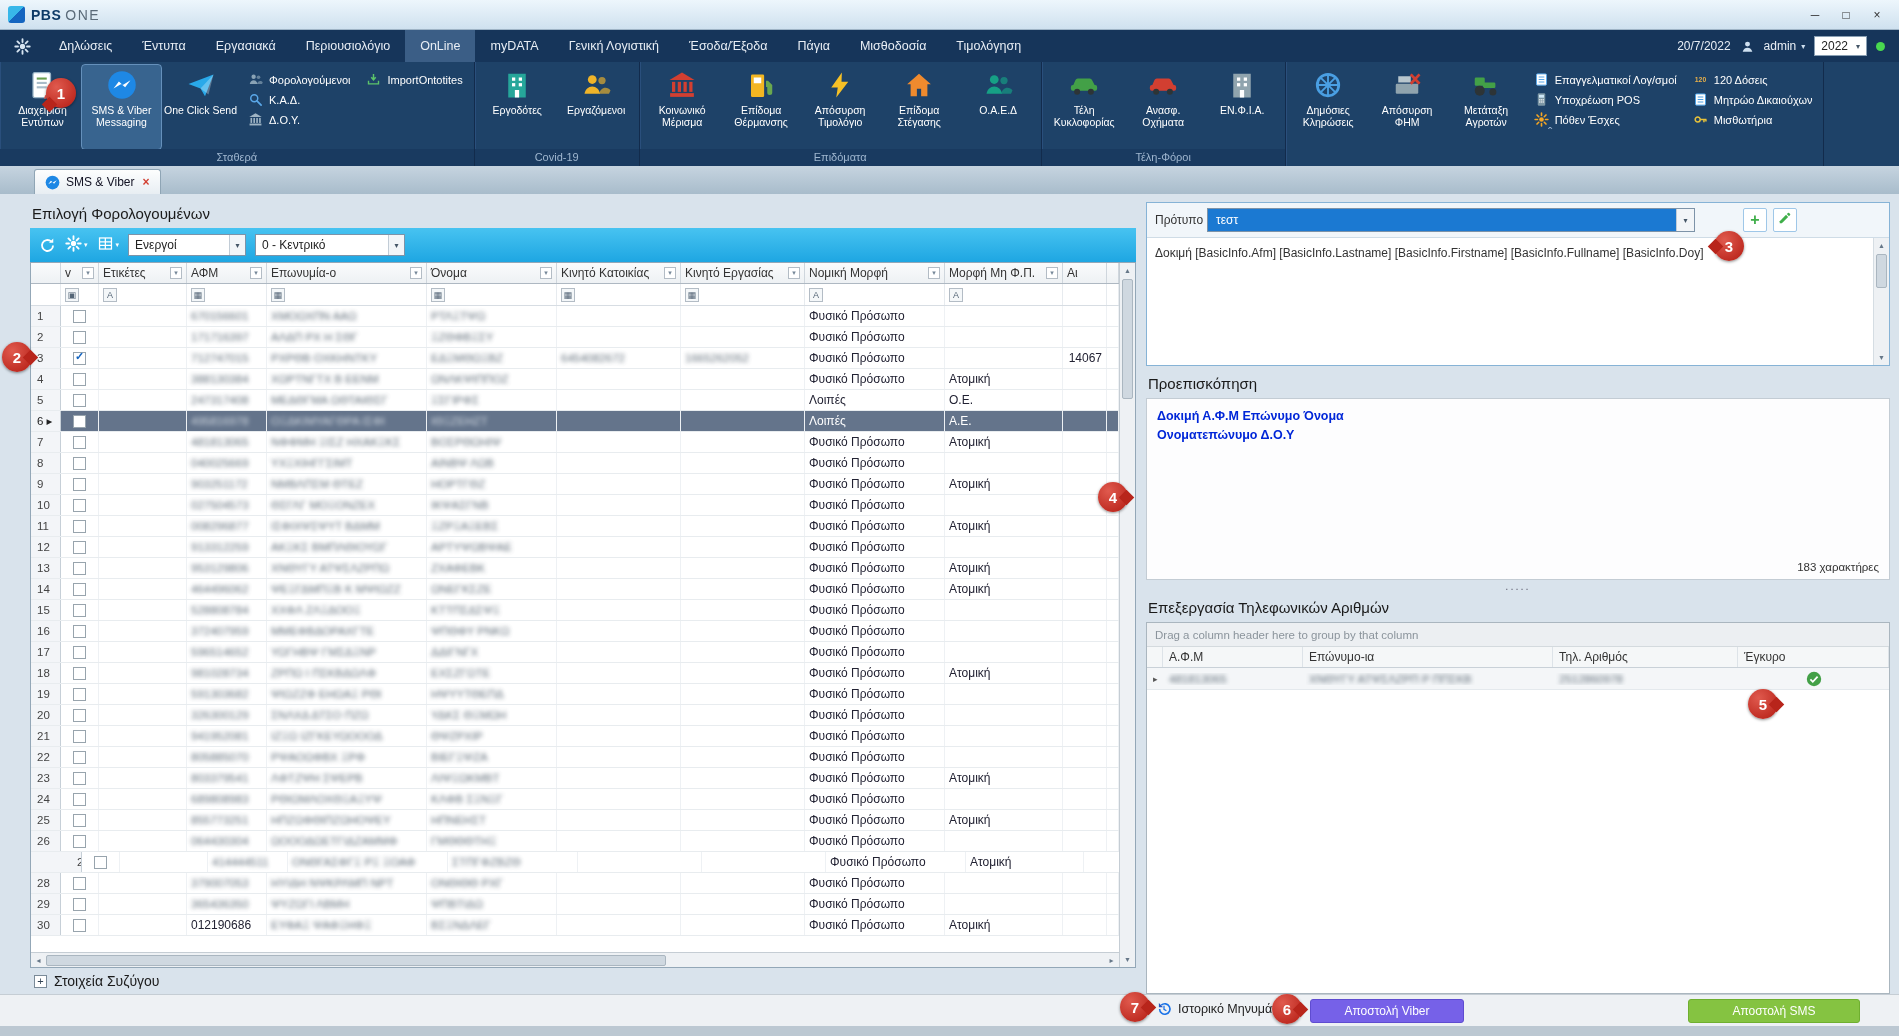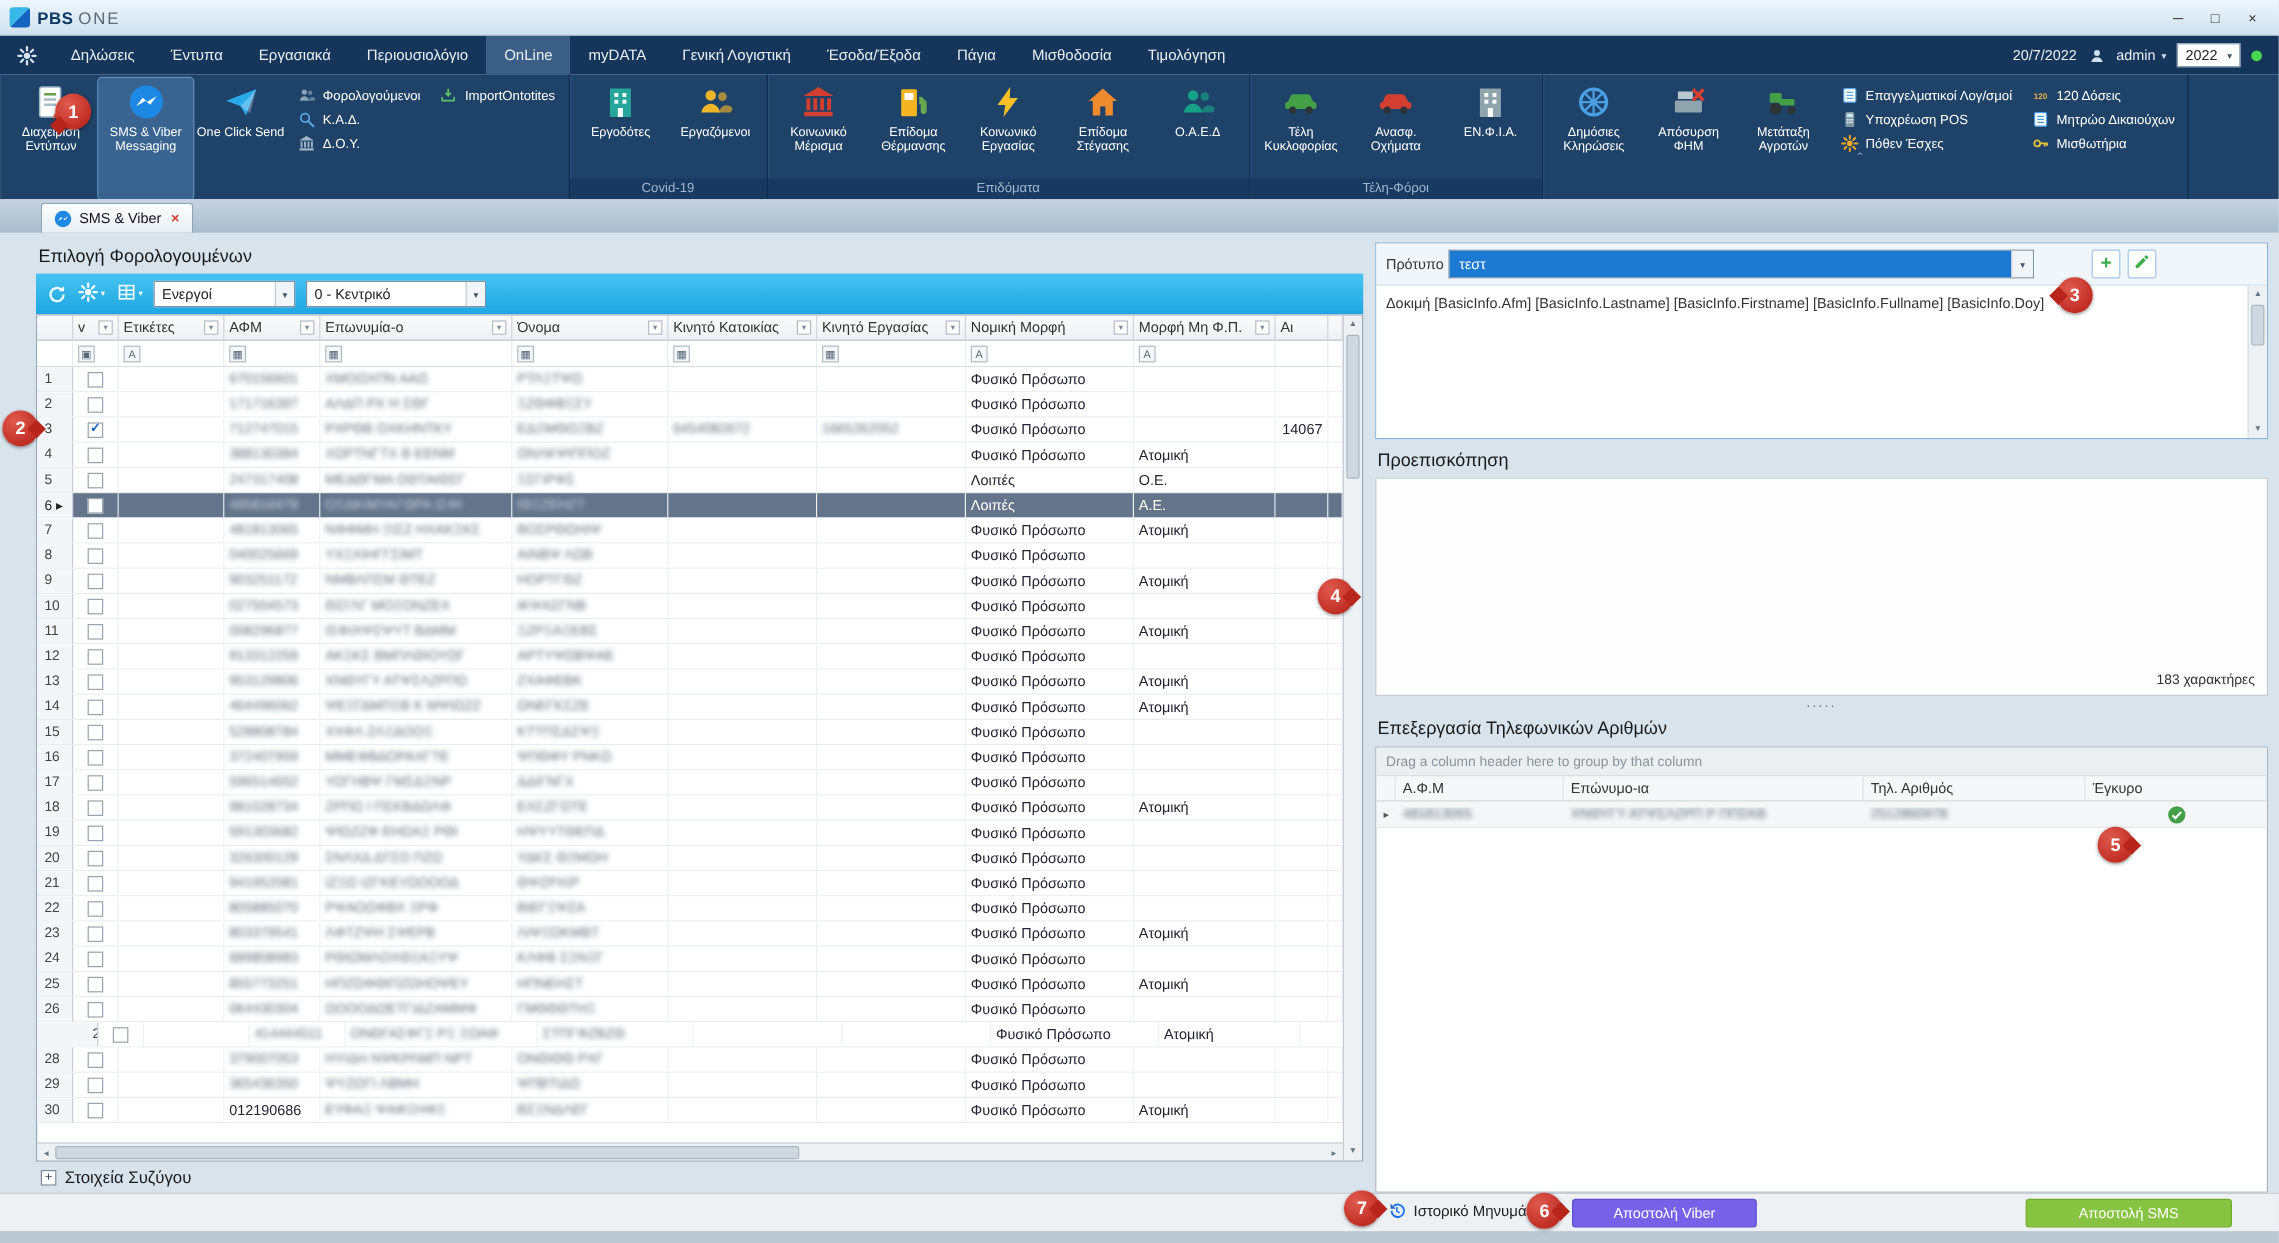--- a/index.html
+++ b/index.html
@@ -272,20 +272,21 @@
               <span class="ricon" style="width: 15px; height: 15px;">
                 <svg viewBox="0 0 24 24">
                   <path d="M12 3v9M8.4 8.5l3.6 4 3.6-4" fill="none" stroke="#5cc46a" stroke-width="2.3"></path>
                   <path d="M4 14v5h16v-5" fill="none" stroke="#5cc46a" stroke-width="2.2"></path>
                 </svg>
               </span>
               <span>ImportOntotites</span>
             </div>
           </div>
         </div>
+        <div class="rlabel">Σταθερά</div>
       </div>
       <div class="rgroup">
         <div class="rbody">
           <div class="rbtn">
             <span class="ricon" style="width: 30px; height: 30px;">
               <svg viewBox="0 0 24 24">
                 <rect x="5" y="3" width="14" height="19" fill="#26a69a"></rect>
                 <g fill="#fff">
                   <rect x="8" y="6" width="2.6" height="2.6"></rect>
                   <rect x="13.4" y="6" width="2.6" height="2.6"></rect>
@@ -337,21 +338,21 @@
               </svg>
             </span>
             <div class="rlab">Επίδομα Θέρμανσης</div>
           </div>
           <div class="rbtn">
             <span class="ricon" style="width: 30px; height: 30px;">
               <svg viewBox="0 0 24 24">
                 <path d="M13.5 2L5 14h5.2L9 22l9.6-12.6h-5.4z" fill="#f6c026"></path>
               </svg>
             </span>
-            <div class="rlab">Κοινωνικό Εργασίας</div>
+            <div class="rlab">Απόσυρση Τιμολόγιο</div>
           </div>
           <div class="rbtn">
             <span class="ricon" style="width: 30px; height: 30px;">
               <svg viewBox="0 0 24 24">
                 <path d="M12 3l9.5 8.4h-2.8V21h-5v-6h-3.4v6h-5v-9.6H2.5z" fill="#ef8a2e"></path>
               </svg>
             </span>
             <div class="rlab">Επίδομα Στέγασης</div>
           </div>
           <div class="rbtn">
@@ -1354,20 +1355,21 @@
         <div class="msgtext">Δοκιμή [BasicInfo.Afm] [BasicInfo.Lastname] [BasicInfo.Firstname] [BasicInfo.Fullname] [BasicInfo.Doy]</div>
         <div class="vscroll slim">
           <div class="varrow">▲</div>
           <div class="vthumb small"></div>
           <div class="varrow bottom">▼</div>
         </div>
       </div>
     </div>
     <div class="panel-title mt">Προεπισκόπηση</div>
     <div class="prevbox">
+      <div class="prevtext">Δοκιμή Α.Φ.Μ Επώνυμο Όνομα Ονοματεπώνυμο Δ.Ο.Υ</div>
       <div class="charcount">183 χαρακτήρες</div>
     </div>
     <div class="dots">.....</div>
     <div class="panel-title">Επεξεργασία Τηλεφωνικών Αριθμών</div>
     <div class="phonebox">
       <div class="dragstrip">Drag a column header here to group by that column</div>
       <div class="phead">
           <div class="ph" style="flex: 0 0 16px; width: 16px;"></div>
           <div class="ph" style="flex: 0 0 140px; width: 140px;">Α.Φ.Μ</div>
           <div class="ph" style="flex: 0 0 250px; width: 250px;">Επώνυμο-ια</div>

